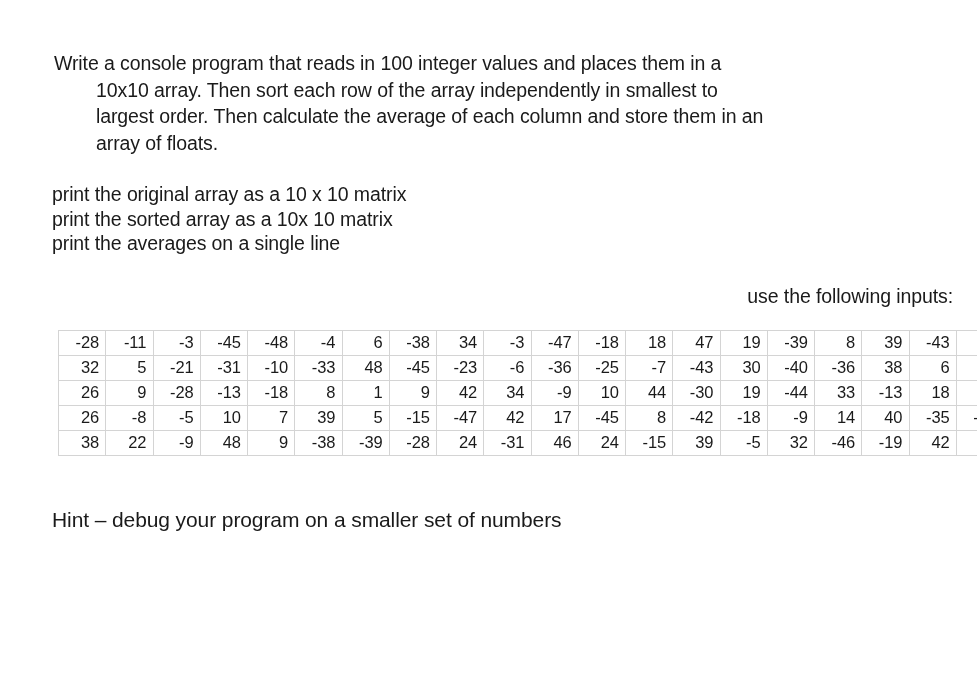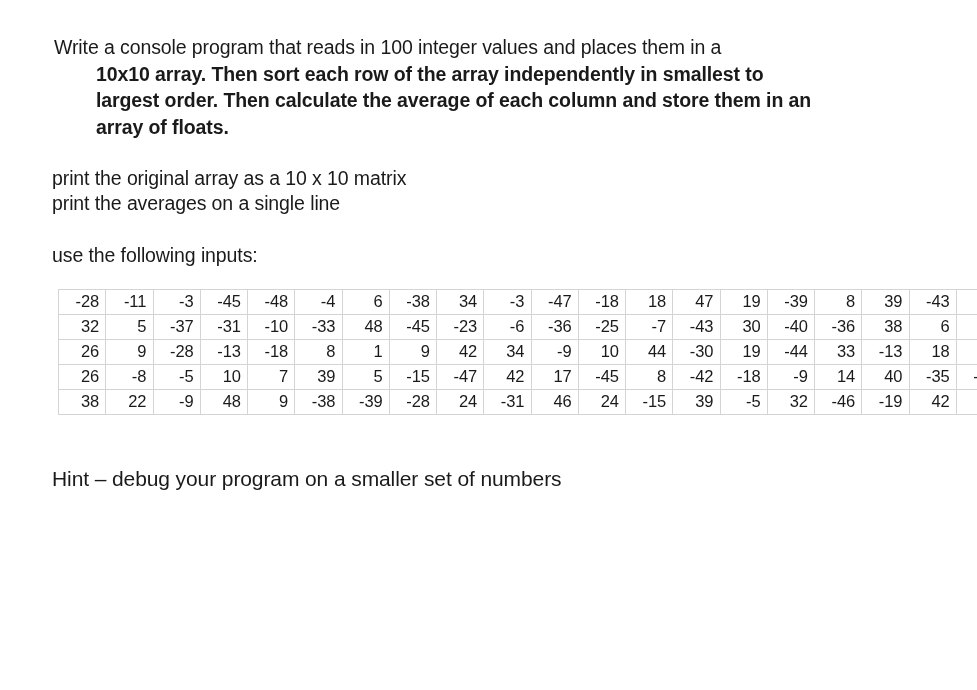--- a/index.html
+++ b/index.html
@@ -19,51 +19,51 @@
   .page {
     position: relative;
     width: 977px;
     height: 690px;
     box-sizing: border-box;
     padding: 34px 24px 0 24px;
   }
 
   
   .intro-block {
-    margin: 0 0 0 30px;
+    margin: 16px 0 0 30px;
     width: 880px;
   }
   .intro-line {
     font-size: 19.5px;
     line-height: 26.5px;
     letter-spacing: -0.1px;
     white-space: pre;
   }
   .intro-line.indented {
     padding-left: 42px;
-    font-weight: bold;
   }
 
   
   .print-block {
     margin: 26px 0 0 28px;
   }
   .print-line {
     font-size: 19.5px;
     line-height: 24.5px;
     letter-spacing: -0.1px;
     white-space: pre;
   }
 
   .inputs-line {
     margin: 28px 0 0 28px;
     font-size: 19.5px;
     line-height: 24px;
     letter-spacing: -0.1px;
     white-space: pre;
+    text-align: right;
   }
 
   
   .table-wrap {
     margin: 22px 0 0 3px;
     width: 876px;
     padding-left: 31px;
   }
   table.data-grid {
     border-collapse: collapse;
@@ -98,20 +98,21 @@
 
   <div class="intro-block">
     <div class="intro-line">Write a console program that reads in 100 integer values and places them in a</div>
     <div class="intro-line indented">10x10 array. Then sort each row of the array independently in smallest to</div>
     <div class="intro-line indented">largest order. Then calculate the average of each column and store them in an</div>
     <div class="intro-line indented">array of floats.</div>
   </div>
 
   <div class="print-block">
     <div class="print-line">print the original array as a 10 x 10 matrix</div>
+    <div class="print-line">print the sorted array as a 10x 10 matrix</div>
     <div class="print-line">print the averages on a single line</div>
   </div>
 
   <div class="inputs-line">use the following inputs:</div>
 
   <div class="table-wrap">
     <table class="data-grid">
       <tbody>
           <tr>
             <td>-28</td>
@@ -131,21 +132,21 @@
             <td>19</td>
             <td>-39</td>
             <td>8</td>
             <td>39</td>
             <td>-43</td>
             <td>-3</td>
           </tr>
           <tr>
             <td>32</td>
             <td>5</td>
-            <td>-37</td>
+            <td>-21</td>
             <td>-31</td>
             <td>-10</td>
             <td>-33</td>
             <td>48</td>
             <td>-45</td>
             <td>-23</td>
             <td>-6</td>
             <td>-36</td>
             <td>-25</td>
             <td>-7</td>

